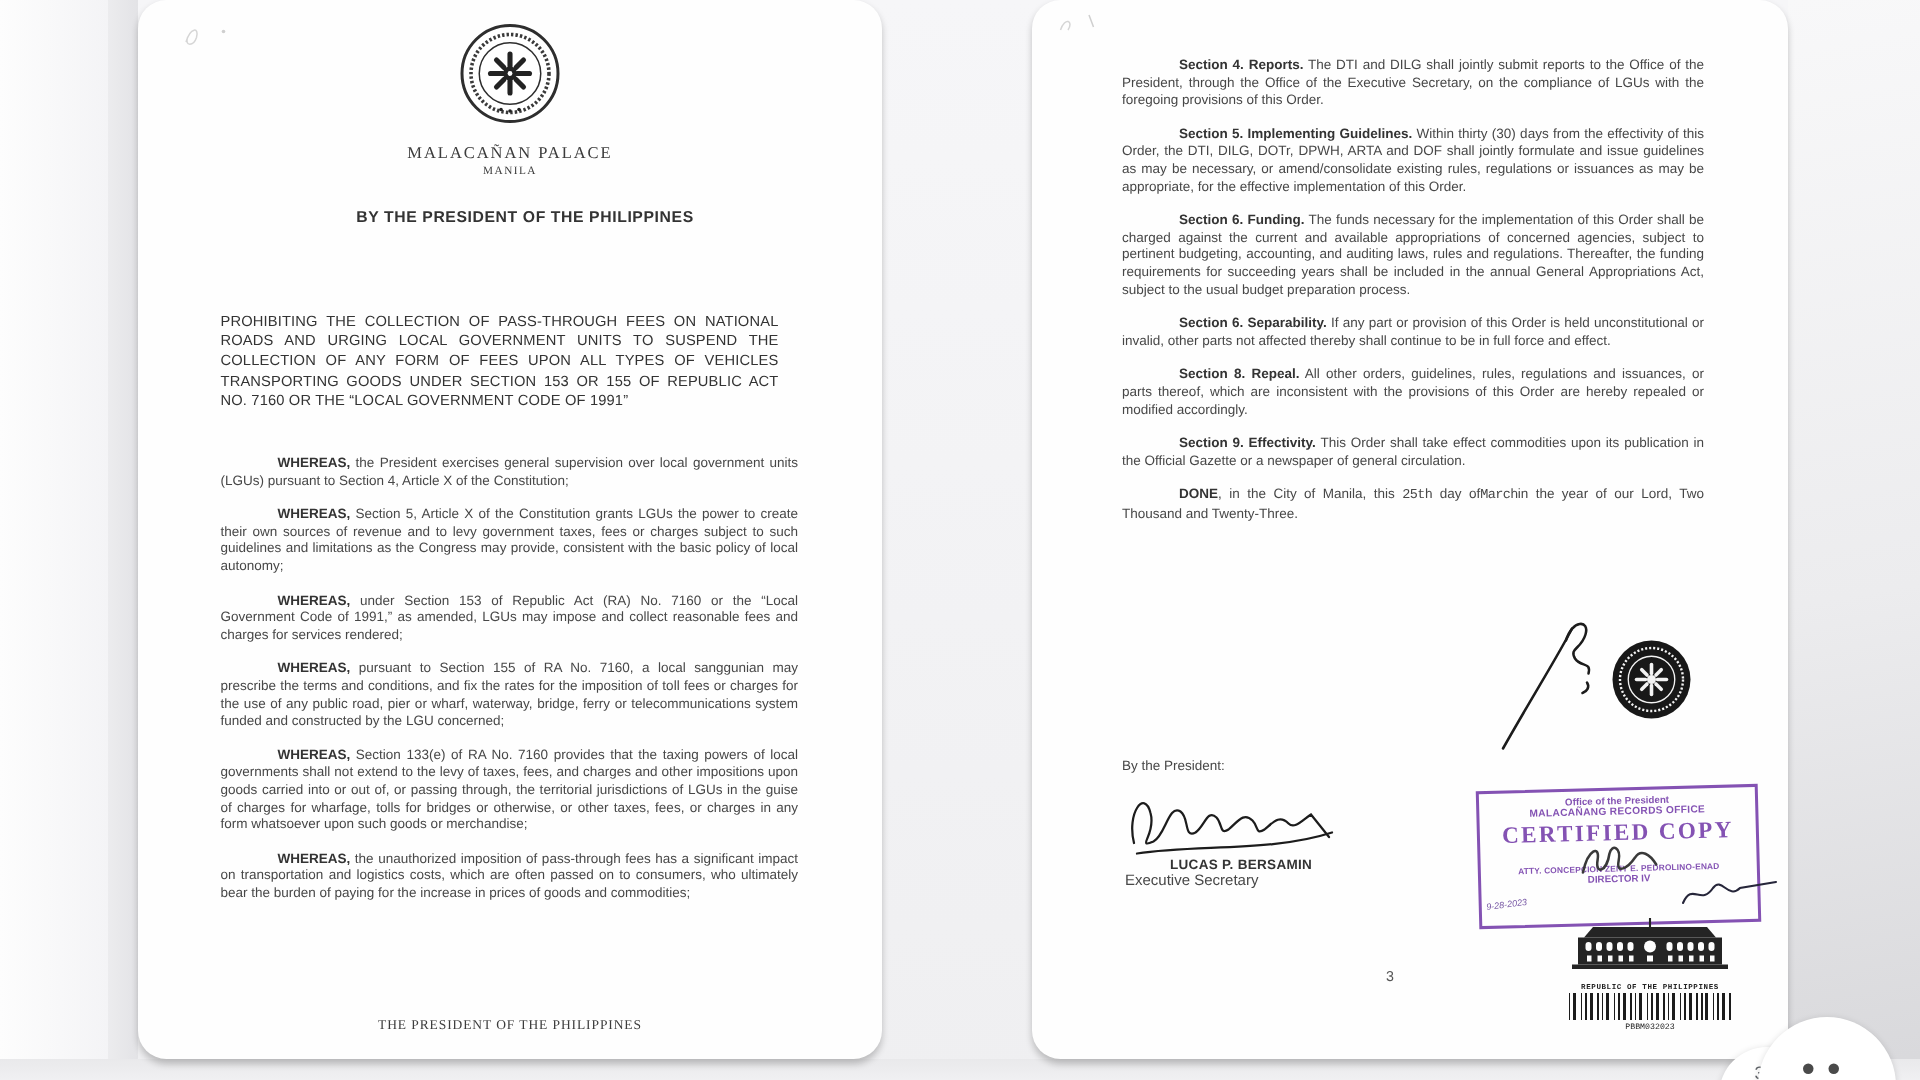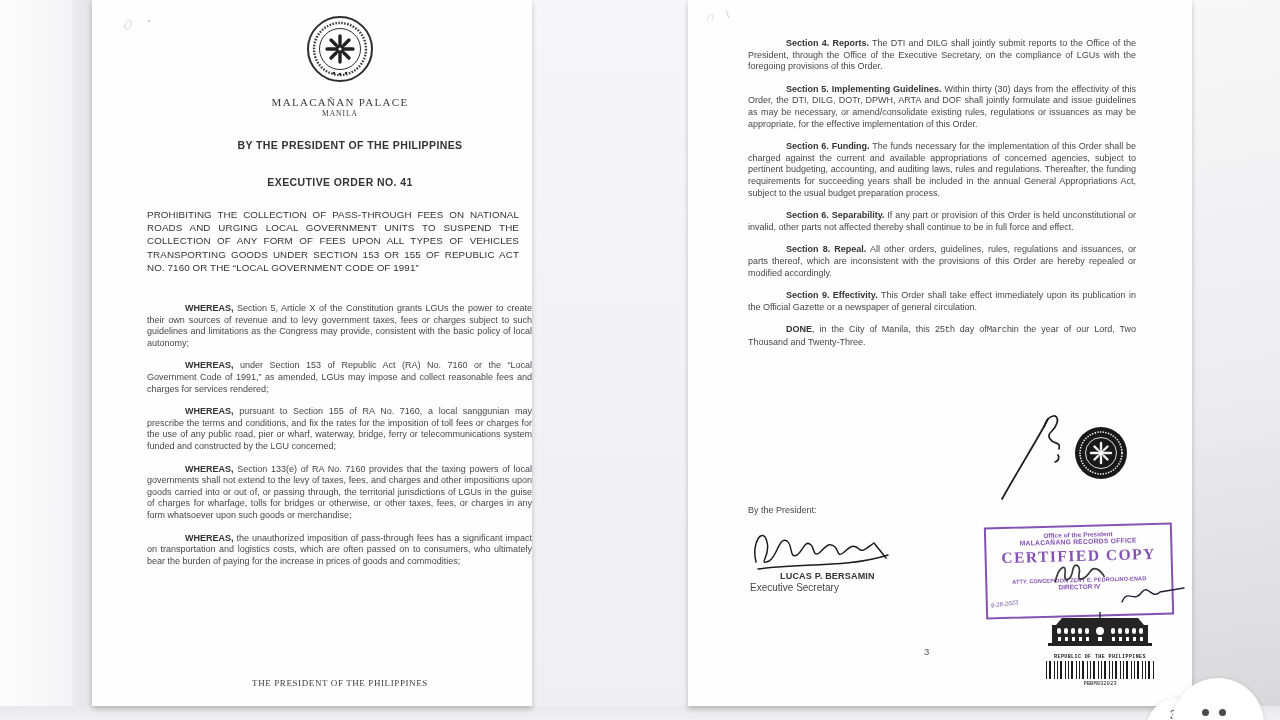--- a/index.html
+++ b/index.html
@@ -14,22 +14,22 @@
     background:linear-gradient(90deg,#fdfdfd,#f4f4f6);}
   .prev-page-edge{position:absolute;left:72px;top:0;width:20px;height:706px;
     background:linear-gradient(90deg,#ececee,#e3e3e6);}
   .right-gradient{position:absolute;right:0;top:0;width:88px;height:720px;
     background:linear-gradient(170deg,#f8f8f9 0%,#ececee 55%,#d8d8db 100%);}
   .bottom-strip{position:absolute;left:0;top:706px;width:1280px;height:14px;
     background:linear-gradient(180deg,#e9e9eb,#f0f0f2);}
 
   
   .page{position:absolute;top:0;height:706px;background:#fefefe;
-    box-shadow:0 3px 5px rgba(0,0,0,.22);}
-  .page-left{left:92px;width:440px;}
+    box-shadow:0 3px 5px rgba(0,0,0,.22);border-radius:19px;}
+  .page-left{left:92px;width:496px;}
   .page-right{left:688px;width:504px;}
 
   
   .center{text-align:center;}
   .serif{font-family:"Liberation Serif",serif;}
   .mono{font-family:"Liberation Mono",monospace;}
   .p-body{font-size:9px;line-height:11.6px;text-align:justify;text-indent:38px;
     margin:0 0 11px 0;color:#474747;}
   .p-body b{color:#333;}
   .lead{font-weight:bold;}
@@ -132,24 +132,24 @@
       <circle cx="35" cy="35" r="1.6" fill="#fff"></circle>
       <circle cx="29" cy="59" r="1.2" fill="#222"></circle>
         <circle cx="35" cy="60" r="1.2" fill="#222"></circle>
         <circle cx="41" cy="59" r="1.2" fill="#222"></circle>
     </svg>
   </div>
 
   <div class="palace center serif">MALACAÑAN PALACE</div>
   <div class="manila center serif">MANILA</div>
   <div class="byline center">BY THE PRESIDENT OF THE PHILIPPINES</div>
-  <div class="orderno center">EXECUTIVE ORDER NO. 41</div>
   <div class="eo-title">PROHIBITING THE COLLECTION OF PASS-THROUGH FEES ON NATIONAL ROADS AND URGING LOCAL GOVERNMENT UNITS TO SUSPEND THE COLLECTION OF ANY FORM OF FEES UPON ALL TYPES OF VEHICLES TRANSPORTING GOODS UNDER SECTION 153 OR 155 OF REPUBLIC ACT NO. 7160 OR THE “LOCAL GOVERNMENT CODE OF 1991”</div>
 
   <div class="whereas-block">
+    <p class="p-body"><b class="lead">WHEREAS,</b><span> the President exercises general supervision over local government units (LGUs) pursuant to Section 4, Article X of the Constitution;</span></p>
     <p class="p-body"><b class="lead">WHEREAS,</b><span> Section 5, Article X of the Constitution grants LGUs the power to create their own sources of revenue and to levy government taxes, fees or charges subject to such guidelines and limitations as the Congress may provide, consistent with the basic policy of local autonomy;</span></p>
     <p class="p-body"><b class="lead">WHEREAS,</b><span> under Section 153 of Republic Act (RA) No. 7160 or the “Local Government Code of 1991,” as amended, LGUs may impose and collect reasonable fees and charges for services rendered;</span></p>
     <p class="p-body"><b class="lead">WHEREAS,</b><span> pursuant to Section 155 of RA No. 7160, a local sanggunian may prescribe the terms and conditions, and fix the rates for the imposition of toll fees or charges for the use of any public road, pier or wharf, waterway, bridge, ferry or telecommunications system funded and constructed by the LGU concerned;</span></p>
     <p class="p-body"><b class="lead">WHEREAS,</b><span> Section 133(e) of RA No. 7160 provides that the taxing powers of local governments shall not extend to the levy of taxes, fees, and charges and other impositions upon goods carried into or out of, or passing through, the territorial jurisdictions of LGUs in the guise of charges for wharfage, tolls for bridges or otherwise, or other taxes, fees, or charges in any form whatsoever upon such goods or merchandise;</span></p>
     <p class="p-body"><b class="lead">WHEREAS,</b><span> the unauthorized imposition of pass-through fees has a significant impact on transportation and logistics costs, which are often passed on to consumers, who ultimately bear the burden of paying for the increase in prices of goods and commodities;</span></p>
   </div>
 
   <div class="left-footer center serif">THE PRESIDENT OF THE PHILIPPINES</div>
 </div>
 
@@ -159,21 +159,21 @@
     <path d="M5,14 C8,5 14,8 10,14" stroke="#9a9a9a" stroke-width="1" fill="none"></path>
     <path d="M24,4 l3,8" stroke="#8a8a8a" stroke-width="1" fill="none"></path>
   </svg>
 
   <div class="sections-block">
     <p class="p-body"><b class="lead">Section 4. Reports.</b><span> The DTI and DILG shall jointly submit reports to the Office of the President, through the Office of the Executive Secretary, on the compliance of LGUs with the foregoing provisions of this Order.</span></p>
     <p class="p-body"><b class="lead">Section 5. Implementing Guidelines.</b><span> Within thirty (30) days from the effectivity of this Order, the DTI, DILG, DOTr, DPWH, ARTA and DOF shall jointly formulate and issue guidelines as may be necessary, or amend/consolidate existing rules, regulations or issuances as may be appropriate, for the effective implementation of this Order.</span></p>
     <p class="p-body"><b class="lead">Section 6. Funding.</b><span> The funds necessary for the implementation of this Order shall be charged against the current and available appropriations of concerned agencies, subject to pertinent budgeting, accounting, and auditing laws, rules and regulations. Thereafter, the funding requirements for succeeding years shall be included in the annual General Appropriations Act, subject to the usual budget preparation process.</span></p>
     <p class="p-body"><b class="lead">Section 6. Separability.</b><span> If any part or provision of this Order is held unconstitutional or invalid, other parts not affected thereby shall continue to be in full force and effect.</span></p>
     <p class="p-body"><b class="lead">Section 8. Repeal.</b><span> All other orders, guidelines, rules, regulations and issuances, or parts thereof, which are inconsistent with the provisions of this Order are hereby repealed or modified accordingly.</span></p>
-    <p class="p-body"><b class="lead">Section 9.  Effectivity.</b><span> This Order shall take effect immediately upon its publication in the Official Gazette or a newspaper of general circulation.</span></p>
+    <p class="p-body"><b class="lead">Section 9.  Effectivity.</b><span> This Order shall take effect commodities upon its publication in the Official Gazette or a newspaper of general circulation.</span></p>
     <p class="p-body done-p"><b class="lead">DONE</b><span>, in the City of Manila, this </span><span class="mono">25th</span><span> day of</span><span class="mono">March</span><span>in the year of our Lord, Two Thousand and Twenty-Three.</span></p>
   </div>
 
   <svg class="pres-sig" viewBox="0 0 130 98">
     <g stroke="#1c1c1c" stroke-width="1.7" fill="none" stroke-linecap="round">
       <path d="M14,94 C32,62 52,30 60,14"></path>
       <path d="M56,22 C60,8 72,8 69,18 C66,28 58,27 62,34 C66,40 73,36 71,44"></path>
       <path d="M70,50 c2,3 0,6 -3,7"></path>
     </g>
   </svg>

